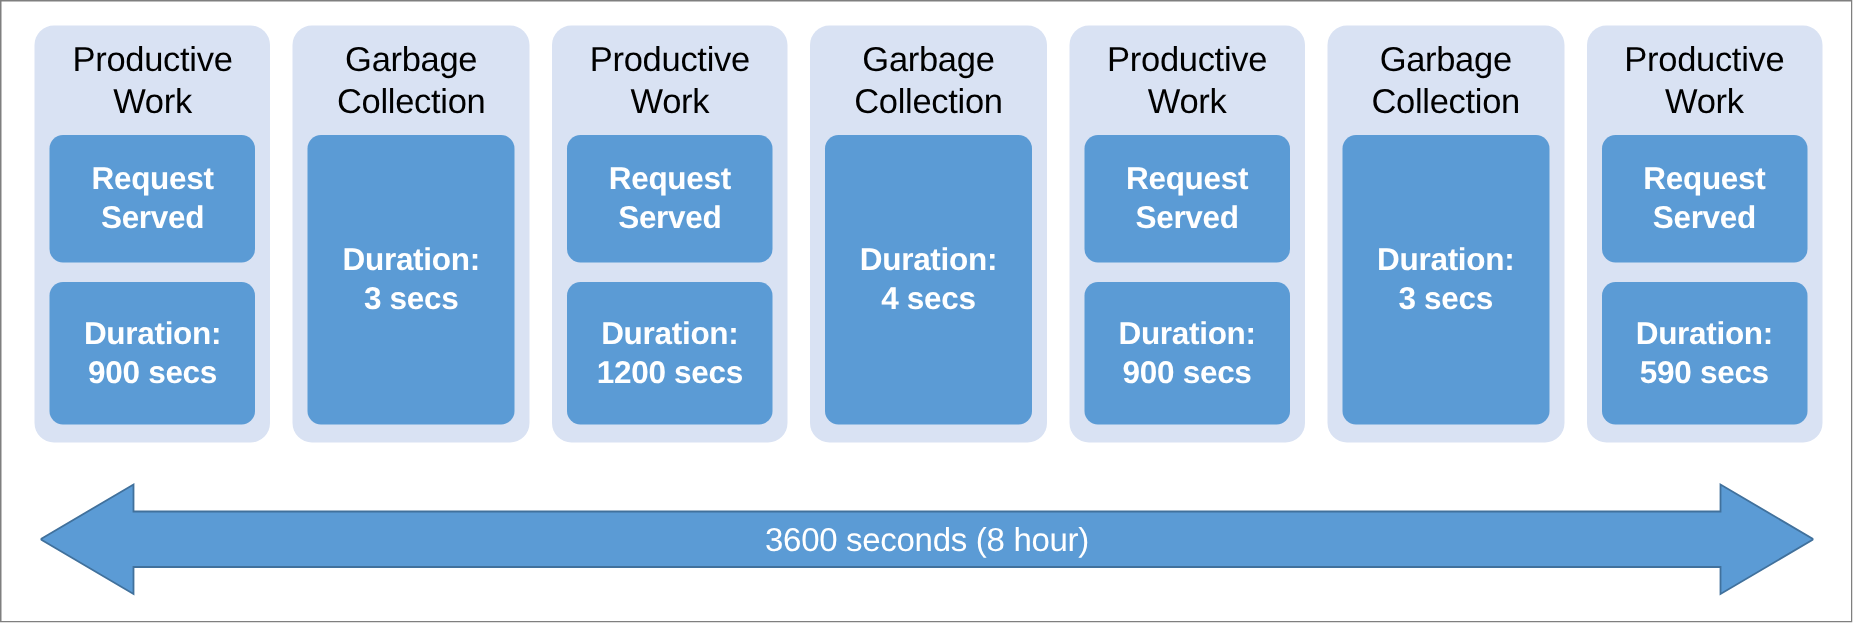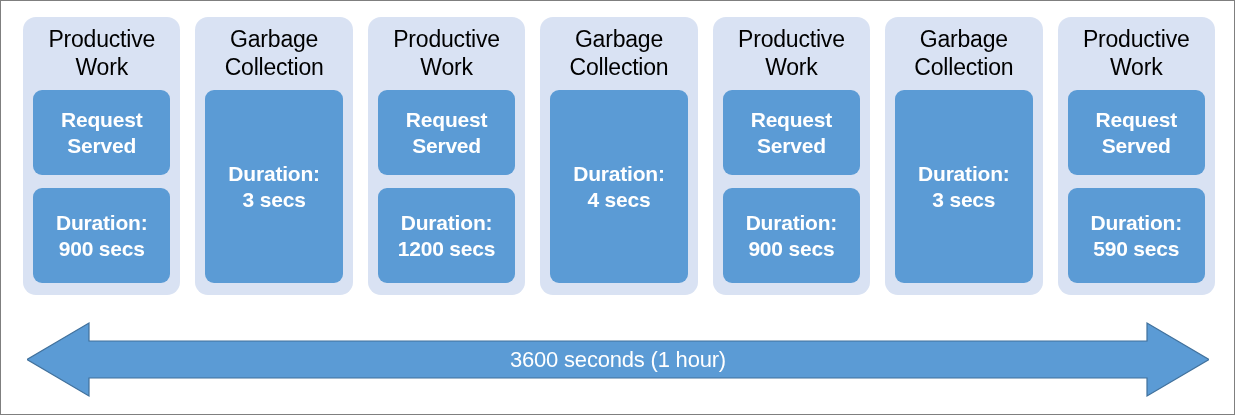--- a/index.html
+++ b/index.html
@@ -185,15 +185,15 @@
       </div>
     </div>
 
   </div>
 
   <div id="duration-arrow">
     <svg viewBox="0 0 1182 77" preserveAspectRatio="none" aria-hidden="true">
       <polygon points="0,38.5 62,2 62,20 1120,20 1120,2 1182,38.5 1120,75 1120,57 62,57 62,75" fill="#5b9bd5" stroke="#41719c" stroke-width="1.2" stroke-linejoin="miter"></polygon>
     </svg>
   </div>
-  <div id="duration-arrow-label" style="left:26px;">3600 seconds (1 hour)</div>
+  <div id="duration-arrow-label" style="left:26px;">3600 seconds (8 hour)</div>
 
 </div>
 
 </body></html>

